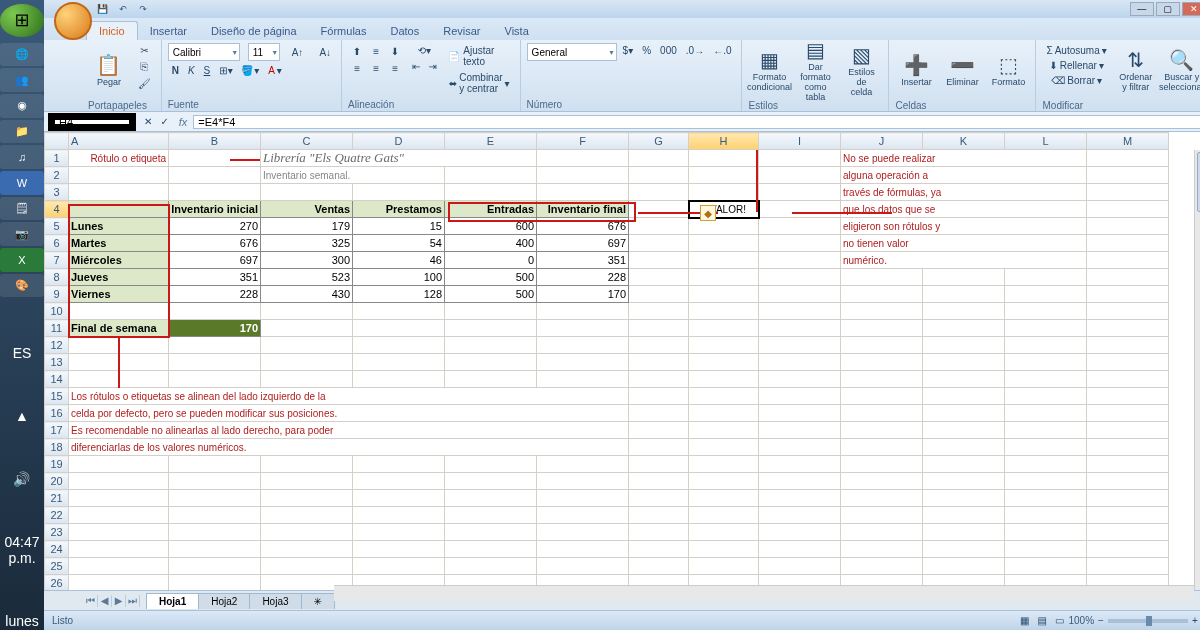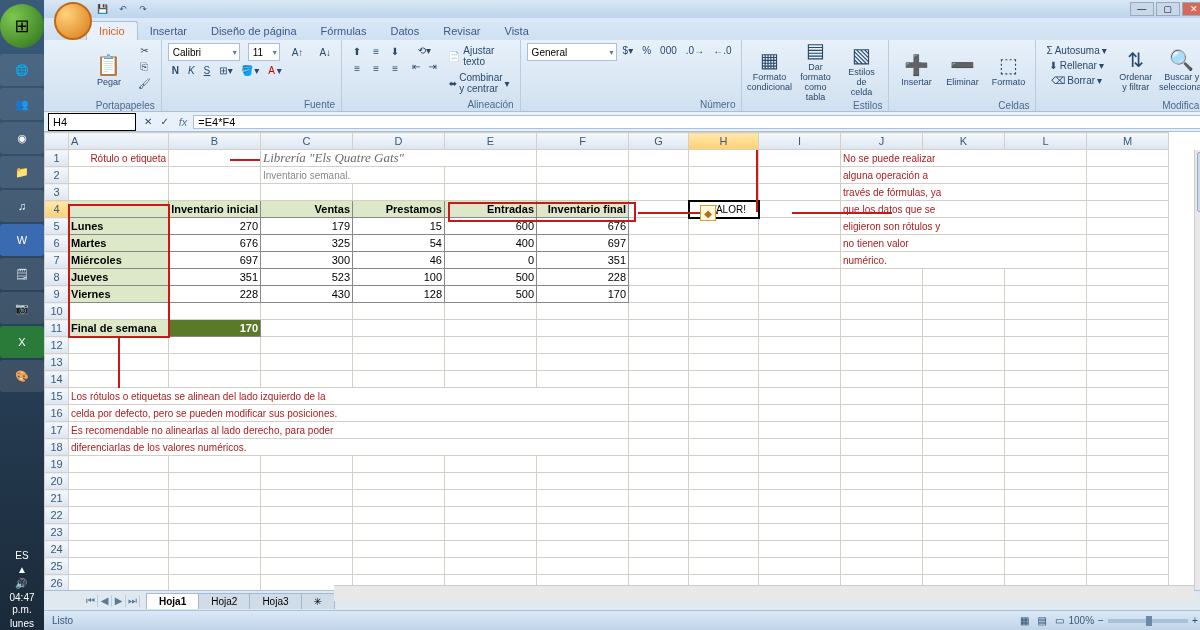--- a/index.html
+++ b/index.html
@@ -1,44 +1,44 @@
 <!DOCTYPE html>
 <html><head>
 <meta charset="utf-8">
 <style>
 * { box-sizing: border-box; margin: 0; padding: 0; font-family: "Segoe UI", Tahoma, sans-serif; }
 body { width: 1200px; height: 630px; overflow: hidden; background: #fff; display: flex; }
 .taskbar { width: 52px; height: 630px; background: linear-gradient(to bottom, #3a5a7a, #1a2a3a); display: flex; flex-direction: column; align-items: center; padding-top: 4px; gap: 2px; }
 .tb-item { width: 44px; height: 32px; background: rgba(255,255,255,0.1); border-radius: 3px; display: flex; align-items: center; justify-content: center; font-size: 11px; color: #fff; }
 .start-orb { width: 44px; height: 44px; border-radius: 50%; background: radial-gradient(circle at 30% 30%, #7ec850, #2a6e1a); margin-bottom: 4px; display:flex;align-items:center;justify-content:center;font-size:18px;}
 .tb-spacer { flex: 1; }
-.tb-text { color: #fff; font-size: 10px; text-align: center; line-height: 1.2; }
+.tb-text { color: #fff; font-size: 14px; text-align: center; line-height: 1.2; margin-top: 44px; }
 .app { flex: 1; display: flex; flex-direction: column; height: 630px; }
 .titlebar { height: 18px; background: linear-gradient(to bottom, #d9e7f5, #bcd4ec); display: flex; align-items: center; padding: 0 4px; gap: 6px; font-size: 10px; }
 .qa-btn { width: 14px; height: 14px; display:inline-flex;align-items:center;justify-content:center;font-size:9px;color:#2a5a8a;}
 .win-ctrls { margin-left: auto; display:flex; gap:2px;}
 .win-ctrls span { width: 24px; height: 14px; background:#c8d8ea; border:1px solid #9ab; font-size:9px; display:flex;align-items:center;justify-content:center;}
 .win-ctrls .close { background:#d46a5a; color:#fff;}
 .ribbon-tabs { height: 22px; background: linear-gradient(to bottom, #dbe9f7, #cfe0f1); display: flex; align-items: flex-end; padding-left: 42px; font-size: 11px; }
 .office-btn { position: absolute; left: 54px; top: 2px; width: 38px; height: 38px; border-radius: 50%; background: radial-gradient(circle at 30% 30%, #ffd27a, #d97a1a); border: 2px solid #c06818; z-index: 10; }
 .rtab { padding: 3px 12px; color: #3a5a8a; cursor: pointer; }
 .rtab.active { background: #e8f1fa; border: 1px solid #a8c0d8; border-bottom: none; border-radius: 3px 3px 0 0; color: #d9621a; }
 .ribbon { height: 72px; background: linear-gradient(to bottom, #e8f1fa, #d0e0f0); border-bottom: 1px solid #a8c0d8; display: flex; font-size: 10px; }
 .rgroup { border-right: 1px solid #b8cde2; padding: 3px 6px 1px; display: flex; flex-direction: column; }
 .rgroup-body { flex: 1; display: flex; gap: 4px; align-items: flex-start; }
-.rgroup-label { text-align: right; color: #4a6a8a; font-size: 10px; padding-top: 1px; }
+.rgroup-label { text-align: left; color: #4a6a8a; font-size: 10px; padding-top: 1px; }
 .rbtn { display: inline-flex; align-items: center; justify-content: center; padding: 1px 3px; border: 1px solid transparent; border-radius: 2px; color: #2a4a6a; font-size: 10px; gap: 2px; }
 .big-btn { flex-direction: column; width: 42px; height: 56px; font-size: 9px; text-align:center; line-height:1.1;}
 .big-btn .ico { font-size: 20px; }
 .combo { height: 18px; border: 1px solid #a8c0d8; background: #fff; font-size: 10px; padding: 0 14px 0 4px; position: relative; display:inline-flex;align-items:center;}
 .combo::after { content: "▾"; position: absolute; right: 2px; font-size: 8px; color: #5a7a9a; }
 .mini-grid { display: grid; grid-template-columns: repeat(3, 18px); gap: 1px; }
 .mini-grid .rbtn { width: 18px; height: 16px; padding: 0; font-size: 10px;}
 .formula-bar { height: 20px; background: #e8f1fa; border-bottom: 1px solid #a8c0d8; display: flex; align-items: center; font-size: 11px; }
-.name-box { width: 88px; height: 18px; border: 1px solid #000000; background: #fff; margin: 0 4px; padding: 0 4px; display:flex;align-items:center;}
+.name-box { width: 88px; height: 18px; border: 7px solid #000000; background: #fff; margin: 0 4px; padding: 0 4px; display:flex;align-items:center;}
 .fx-area { flex: 1; height: 14px; border: 1px solid #a8c0d8; background: #fff; margin-right: 4px; padding: 0 4px; display:flex;align-items:center;}
 .fx-label { padding: 0 6px; font-style: italic; color: #5a7a9a; }
 .sheet-area { flex: 1; position: relative; overflow: hidden; background: #fff; }
 .grid { position: absolute; top: 0; left: 0; border-collapse: collapse; font-size: 11px; }
 .grid th, .grid td { border: 1px solid #d4d0c8; height: 17px; padding: 0 2px; background: #fff; text-align: right; white-space: nowrap; }
 .grid th { background: linear-gradient(to bottom, #f4f8fc, #dce6f0); color: #3a5a7a; font-weight: normal; text-align: center; }
 .grid th.sel { background: linear-gradient(to bottom,#ffe8b0,#ffd070); }
 .grid .rh { width: 24px; text-align: center; }
 .grid .cA { width: 100px; text-align: left; }
 .grid .cB,.grid .cC,.grid .cD,.grid .cE,.grid .cF { width: 92px; }

